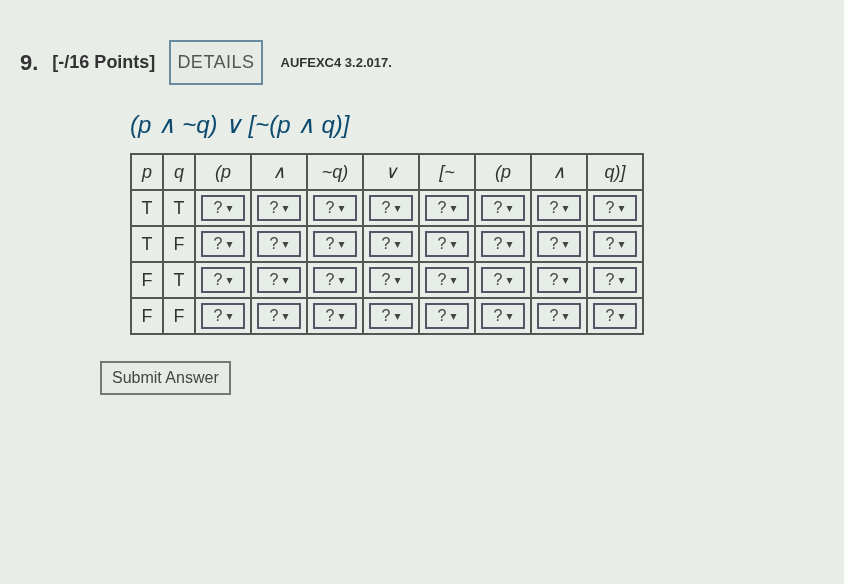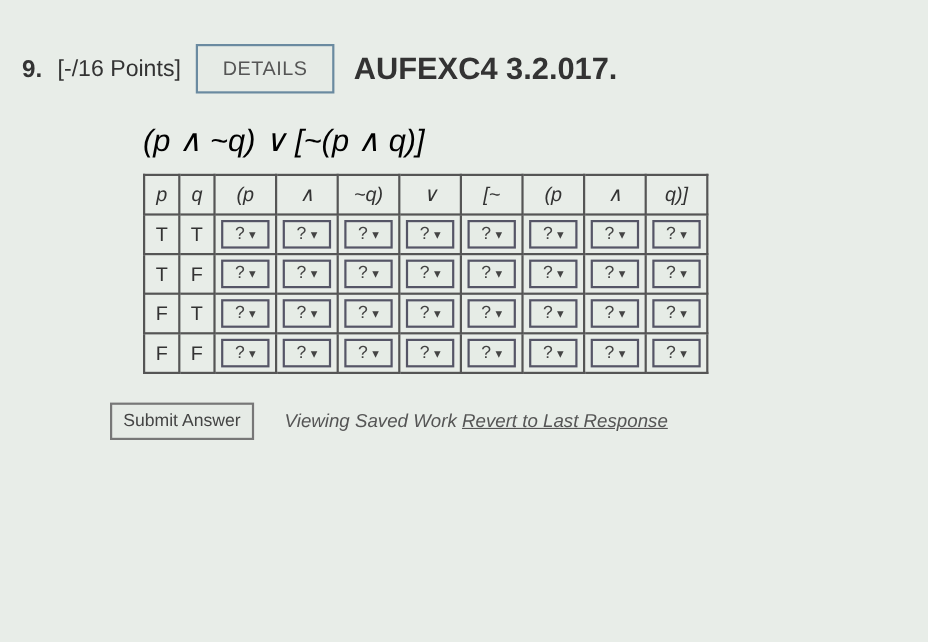--- a/index.html
+++ b/index.html
@@ -21,50 +21,50 @@
   align-items: center;
   gap: 14px;
   margin-bottom: 26px;
 }
 .qnum {
   font-size: 22px;
   font-weight: bold;
   color: #333;
 }
 .points {
-  font-size: 21px;
-  font-weight: normal;
+  font-size: 18px;
+  font-weight: bold;
   color: #333;
 }
 .btn {
   border: 2px solid #6a8aa0;
   background: #e6ebe6;
-  padding: 10px 22px;
+  padding: 10px 6px;
   font-size: 18px;
   color: #555;
   cursor: pointer;
   font-weight: 500;
   letter-spacing: 0.5px;
 }
 .ref {
-  font-size: 28px;
+  font-size: 13px;
   font-weight: bold;
   color: #333;
   margin-left: 4px;
 }
 .instr {
   font-size: 20px;
   color: #556;
   margin-left: 40px;
   margin-bottom: 8px;
 }
 .formula {
-  font-size: 28px;
+  font-size: 24px;
   font-style: italic;
-  color: #000000;
+  color: #0c4a6e;
   margin-left: 110px;
   margin-bottom: 14px;
 }
 .tblwrap {
   margin-left: 110px;
 }
 table {
   border-collapse: collapse;
 }
 th, td {
@@ -101,21 +101,20 @@
   justify-content: center;
 }
 .selbox .chev {
   font-size: 12px;
 }
 .footer {
   margin-top: 26px;
   margin-left: 80px;
   display: flex;
   align-items: center;
-  gap: 28px;
 }
 .submit {
   border: 2px solid #777;
   background: #e6ebe6;
   padding: 6px 10px;
   font-size: 16px;
   color: #444;
   cursor: pointer;
 }
 .viewing {
@@ -301,17 +300,14 @@
                 <span>?</span>
                 <span class="chev">▾</span>
               </div></td>
           </tr>
         </tbody>
     </table>
   </div>
 
   <div class="footer">
     <button class="submit">Submit Answer</button>
-    <span class="viewing">
-      <span>Viewing Saved Work </span><span class="revert">Revert to Last Response</span>
-    </span>
   </div>
 </div>
 
 </body></html>

